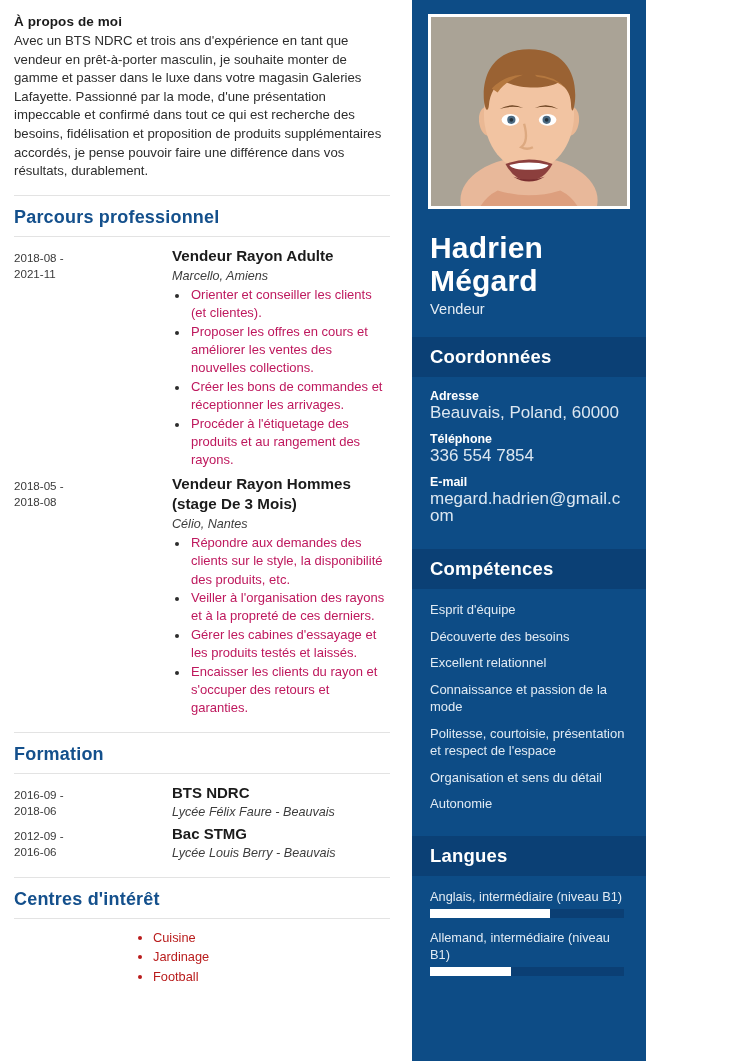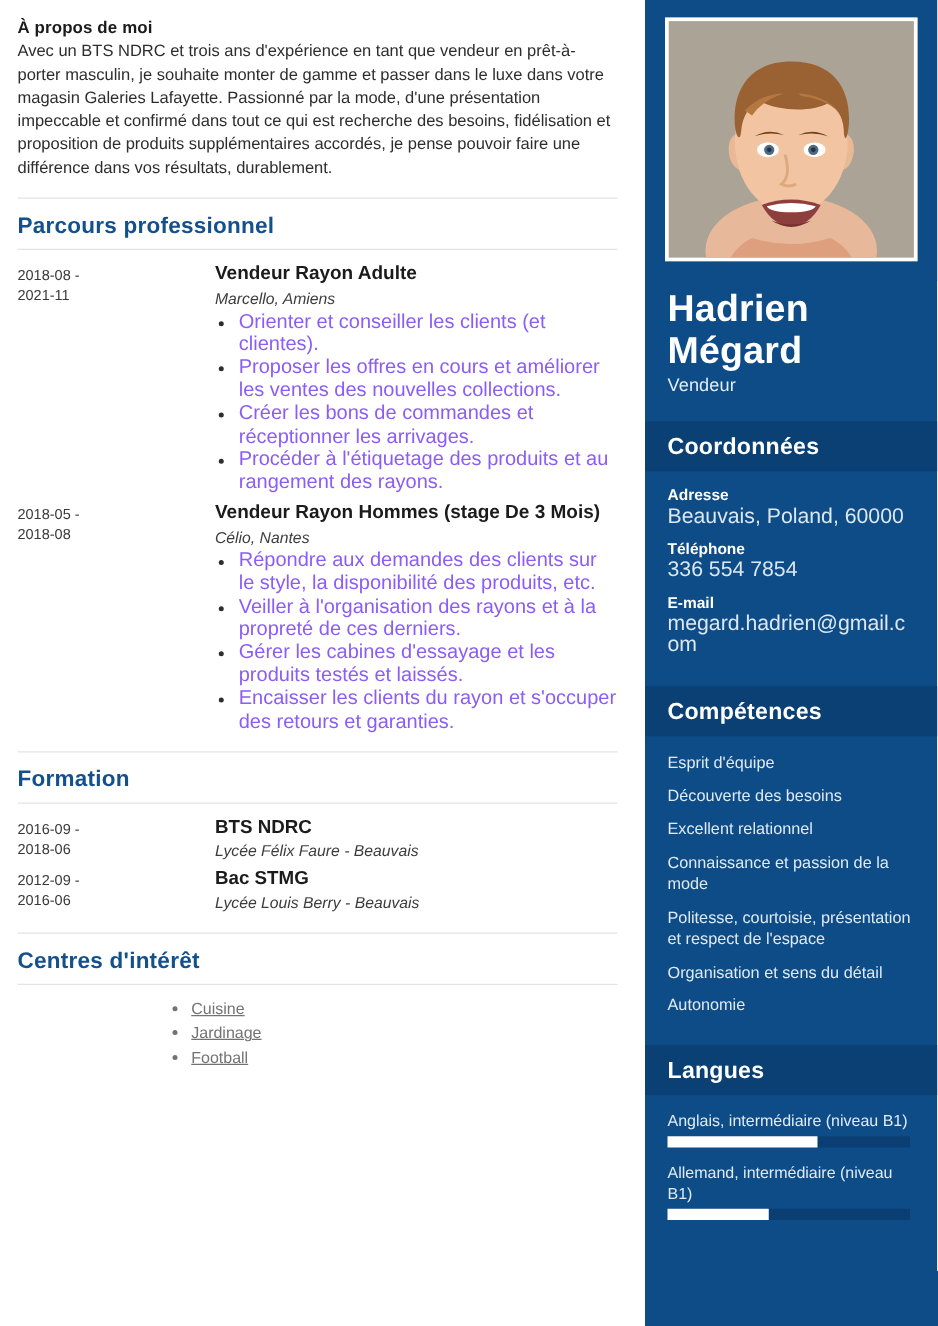--- a/index.html
+++ b/index.html
@@ -4,21 +4,21 @@
 <style>
   * { box-sizing: border-box; margin: 0; padding: 0; }
   html, body {
     width: 750px; height: 1061px;
     background: #ffffff;
     font-family: "Liberation Sans", sans-serif;
     -webkit-font-smoothing: antialiased;
   }
   .page {
     position: relative;
-    width: 750px; height: 1061px;
+    width: 646px; height: 1061px;
     display: flex;
     overflow: hidden;
     background: #ffffff;
   }
 
   
   .left {
     width: 516px;
     height: 1061px;
     padding: 14px 22px 0 14px;
@@ -84,40 +84,39 @@
     color: #3d3d3d;
     line-height: 17px;
     margin-bottom: 1px;
   }
   .entry-list {
     list-style: disc;
     margin: 0 0 0 17px;
     padding: 0;
   }
   .entry-list li {
-    font-size: 16px;
+    font-size: 13px;
     line-height: 18.4px;
-    color: #8b5cf6;
+    color: #be185d;
     padding-left: 2px;
   }
   .entry-list li::marker { color: #2d2d2d; font-size: 12px; }
 
   .edu-entry { margin-bottom: 2px; }
   .edu-entry .entry-title { font-size: 15px; margin-bottom: 1px; }
 
   .interest-list {
     list-style: disc;
     margin: 6px 0 0 139px;
     padding: 0;
   }
   .interest-list li {
     font-size: 12.8px;
     line-height: 19.4px;
-    color: #737373;
-    text-decoration: underline;
+    color: #b91c1c;
   }
 
   
   .right {
     width: 234px;
     flex: 0 0 234px;
     height: 1061px;
     background: #0d4c86;
     color: #ffffff;
     position: relative;

